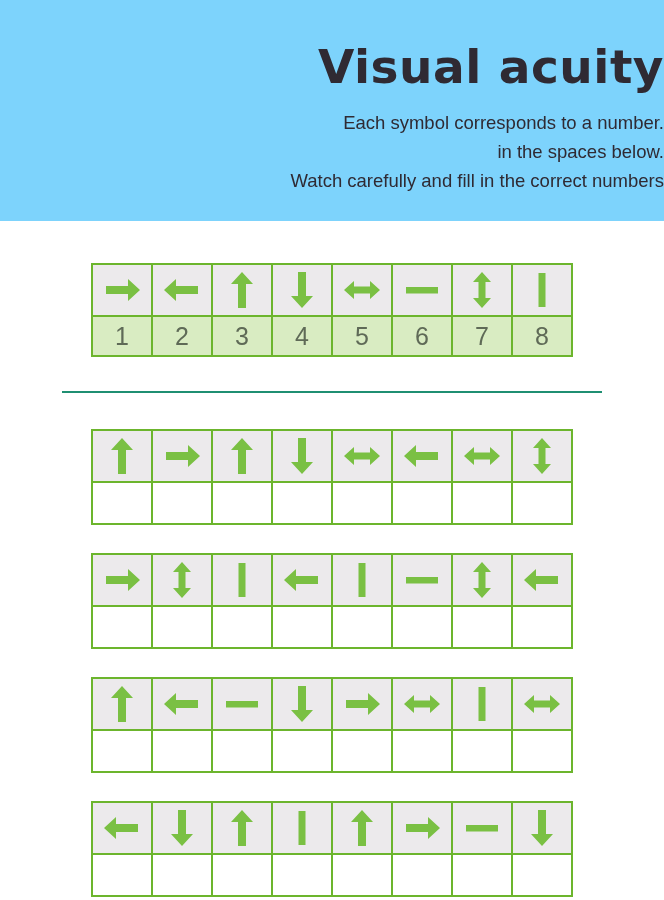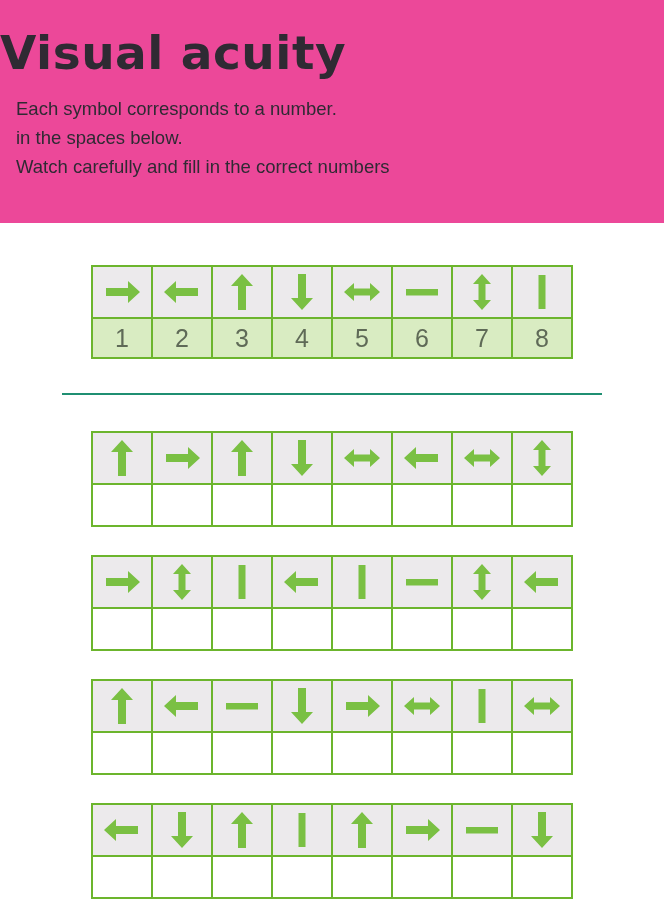--- a/index.html
+++ b/index.html
@@ -15,40 +15,40 @@
   }
   .page {
     position: relative;
     width: 664px;
     height: 900px;
     background: #ffffff;
   }
   
   .header {
     width: 100%;
-    background: #ec4899;
-    padding: 28px 0 26px 0;
+    background: #7dd3fc;
+    padding: 42px 0 26px 0;
     box-sizing: border-box;
-    text-align: left;
+    text-align: right;
   }
   .title {
     font-family: "DejaVu Sans", sans-serif;
     font-weight: bold;
     font-size: 47px;
     color: #2f2a33;
     letter-spacing: 0.5px;
     margin: 0 0 18px 0;
     line-height: 1.05;
   }
   .subtitle {
     font-family: "Liberation Sans", sans-serif;
     font-size: 18.5px;
     color: #2f2a33;
     line-height: 1.55;
-    margin: 16px;
+    margin: 0;
   }
   .subtitle span {
     display: block;
   }
   
   .legend-wrap {
     margin-top: 42px;
     display: flex;
     justify-content: center;
   }

